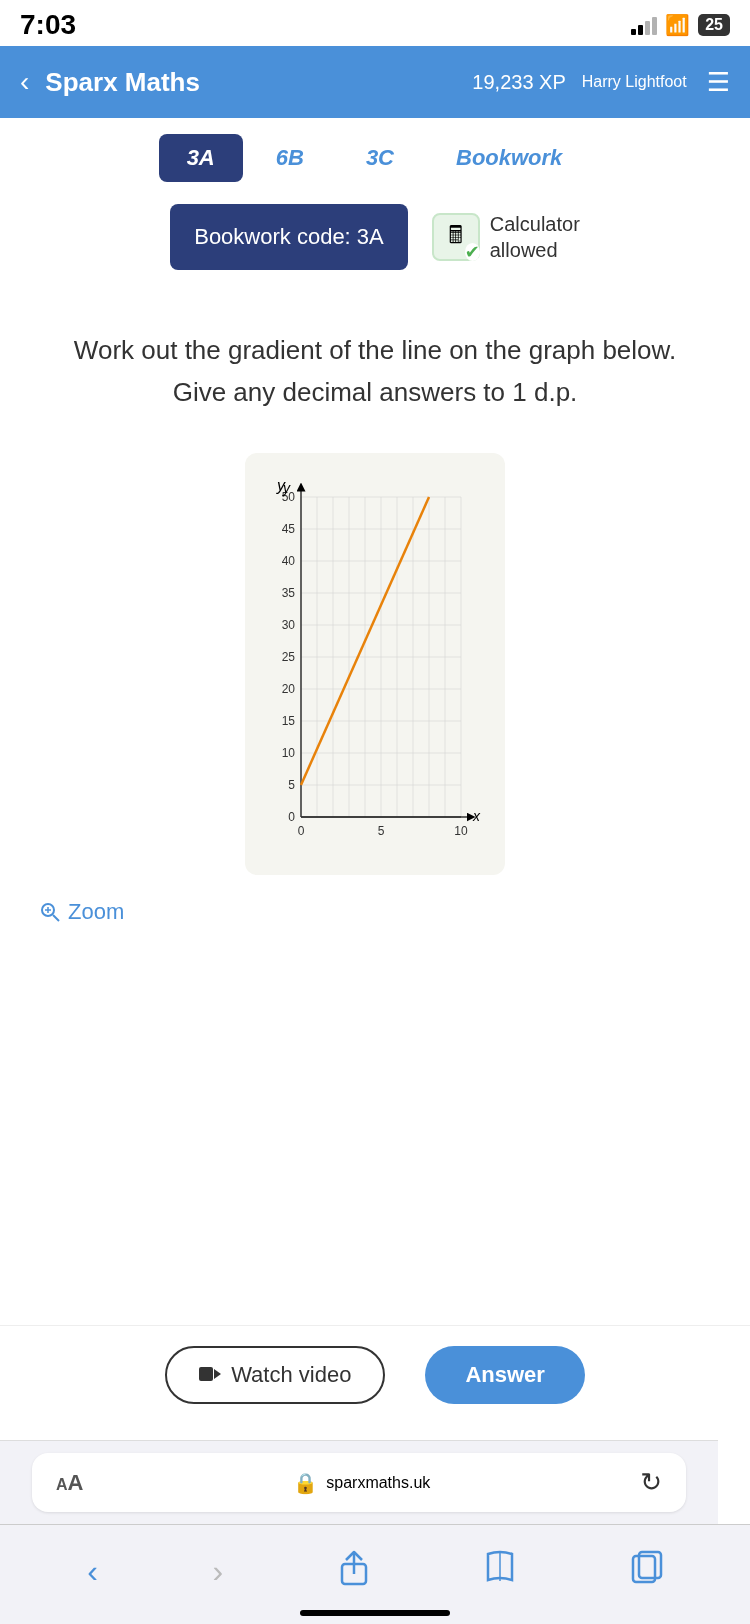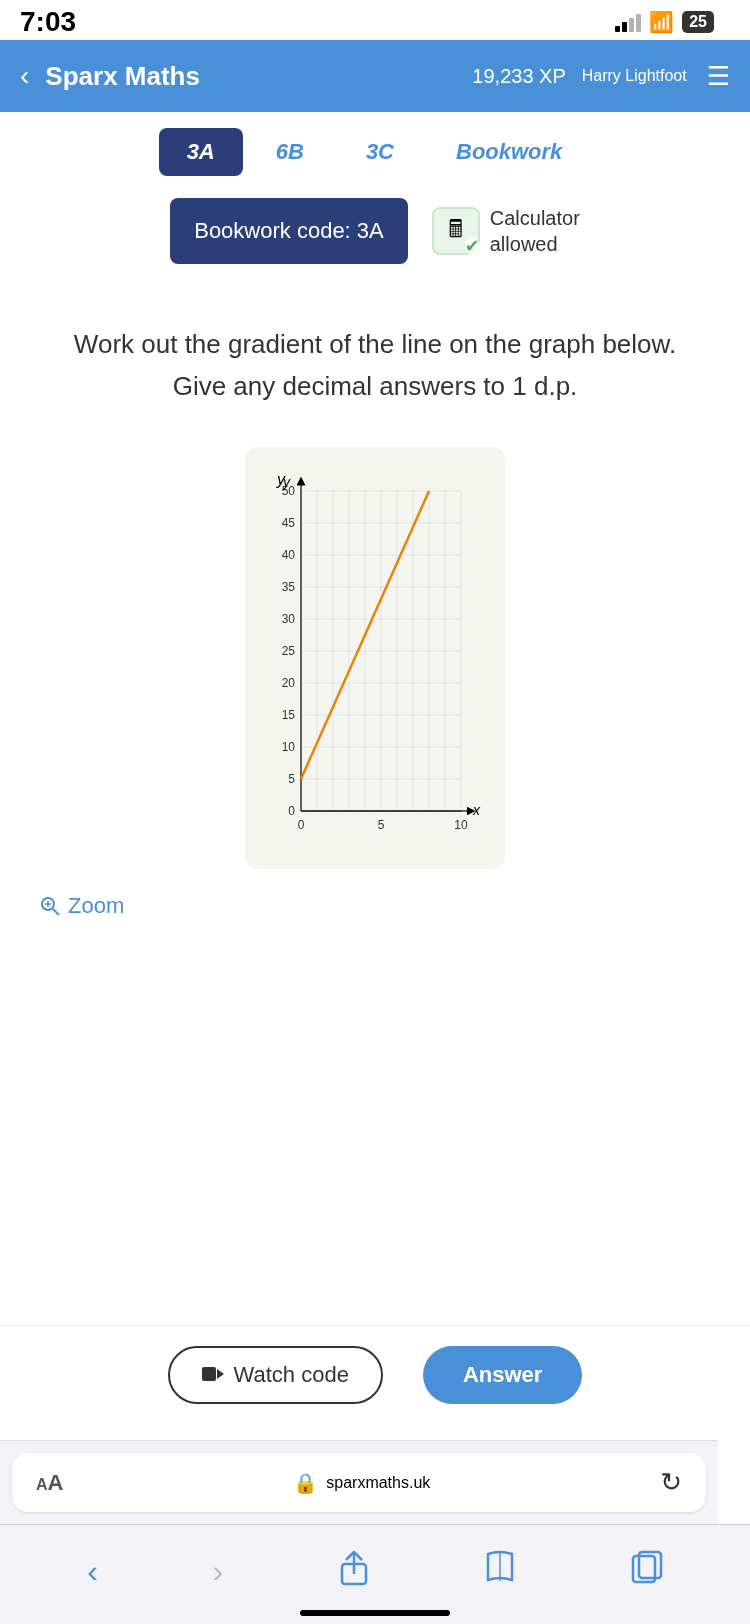--- a/index.html
+++ b/index.html
@@ -10,23 +10,23 @@
       font-family: -apple-system, BlinkMacSystemFont, 'Segoe UI', sans-serif;
       background: #ffffff;
       overflow-x: hidden;
     }
 
     
     .status-bar {
       display: flex;
       justify-content: space-between;
       align-items: center;
-      padding: 12px 36px 8px 20px;
+      padding: 12px 20px 8px 20px;
       background: #fff;
-      height: 40px;
+      height: 46px;
     }
     .status-time {
       font-size: 28px;
       font-weight: 600;
       color: #000;
     }
     .status-icons {
       display: flex;
       align-items: center;
       gap: 8px;
@@ -248,21 +248,21 @@
     }
 
     
     .browser-bar {
       position: fixed;
       bottom: 100px;
       left: 0;
       width: 718px;
       background: #f2f2f7;
       border-top: 1px solid #ddd;
-      padding: 12px 12px;
+      padding: 12px 32px;
     }
     .url-bar {
       background: #fff;
       border-radius: 16px;
       padding: 14px 24px;
       display: flex;
       align-items: center;
       justify-content: space-between;
       box-shadow: 0 1px 3px rgba(0,0,0,0.1);
     }
@@ -445,21 +445,21 @@
     <span>Zoom</span>
   </div>
 </div>
 
 <div class="bottom-area">
   <button class="watch-video-btn">
     <svg width="22" height="16" viewBox="0 0 22 16">
       <rect x="0" y="0" width="14" height="14" rx="2" fill="#333"></rect>
       <polygon points="15,2 22,7 15,12" fill="#333"></polygon>
     </svg>
-    <span>Watch code</span>
+    <span>Watch video</span>
   </button>
   <button class="answer-btn">
     <span>Answer</span>
   </button>
 </div>
 
 <div class="browser-bar">
   <div class="url-bar">
     <span class="url-font">
       <span style="font-size:16px; font-weight:600;">A</span><span style="font-size:22px; font-weight:700;">A</span>

